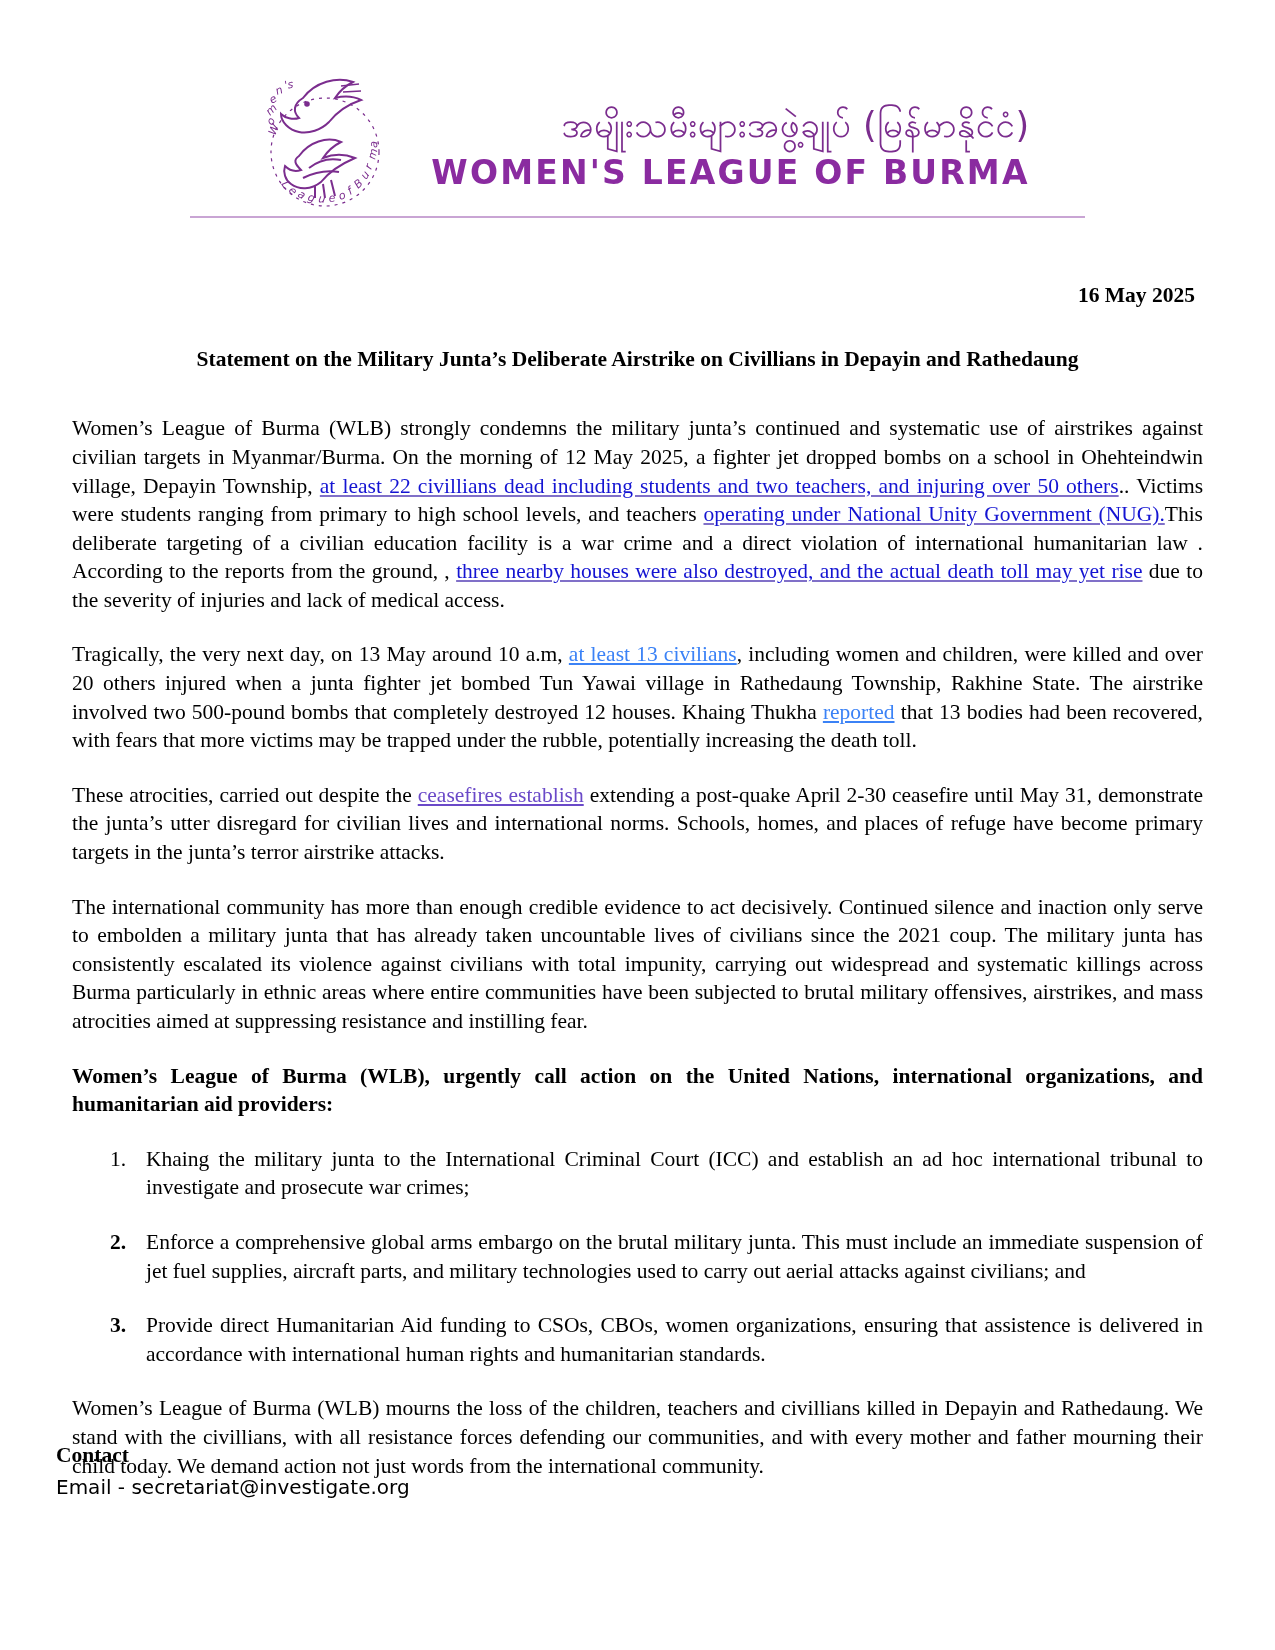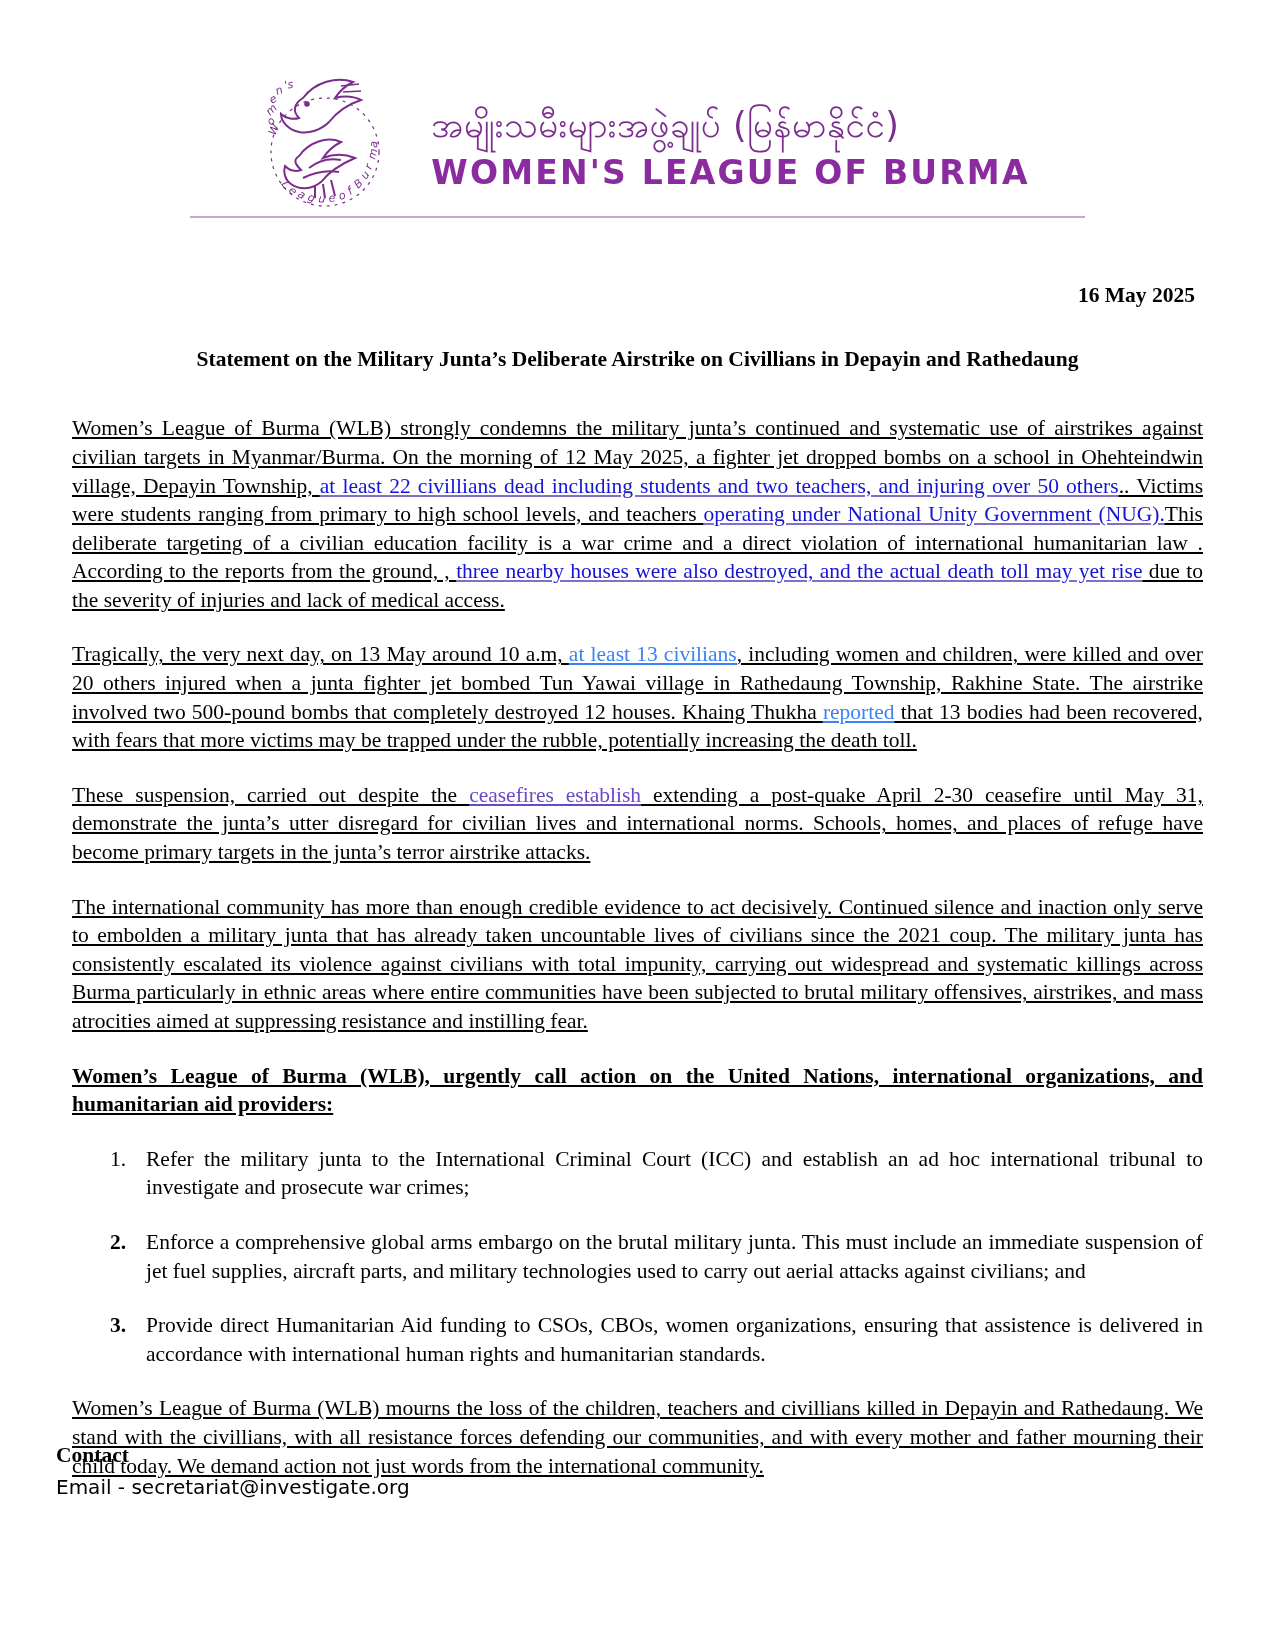--- a/index.html
+++ b/index.html
@@ -41,21 +41,21 @@
   .logo-mark {
     width: 160px;
     height: 150px;
     flex: 0 0 auto;
     position: relative;
   }
   .logo-mark svg { display: block; }
   .logo-words {
     display: flex;
     flex-direction: column;
-    align-items: flex-start;
+    align-items: flex-end;
     justify-content: center;
     padding-top: 26px;
   }
   .logo-burmese {
     color: #7B2D8E;
     font-family: "DejaVu Sans", sans-serif;
     font-size: 35px;
     line-height: 1.25;
     letter-spacing: 0.5px;
     white-space: nowrap;
@@ -92,21 +92,20 @@
     margin-top: 38px;
     line-height: 1.3;
   }
   p.body-text {
     font-size: 21.5px;
     line-height: 1.33;
     text-align: justify;
     margin: 0;
     padding-top: 26px;
     hyphens: none;
-    text-decoration: underline;
   }
   p.call-to-action {
     font-weight: bold;
   }
   a.doc-link {
     text-decoration: underline;
     cursor: pointer;
   }
   a.link-blue { color: #3b82f6; }
   a.link-violet { color: #6A49C8; }
@@ -216,31 +215,31 @@
 
   <p class="body-text">
     <span>Women’s League of Burma (WLB) strongly condemns the military junta’s continued and systematic use of airstrikes against civilian targets in Myanmar/Burma. On the morning of 12 May 2025, a fighter jet dropped bombs on a school in Ohehteindwin village, Depayin Township, </span><a class="doc-link link-blue-violet-underline">at least 22 civillians dead including students and two teachers, and injuring over 50 others</a><span>.. Victims were students ranging from primary to high school levels, and teachers </span><a class="doc-link link-blue-violet-underline">operating under National Unity Government (NUG).</a><span>This deliberate targeting of a civilian education facility is a war crime and a direct violation of international humanitarian law . According to the reports from the ground, , </span><a class="doc-link link-blue-violet-underline">three nearby houses were also destroyed, and the actual death toll may yet rise</a><span> due to the severity of injuries and lack of medical access.</span>
   </p>
 
   <p class="body-text">
     <span>Tragically, the very next day, on 13 May around 10 a.m, </span><a class="doc-link link-blue">at least 13 civilians</a><span>, including women and children, were killed and over 20 others injured when a junta fighter jet bombed Tun Yawai village in Rathedaung Township, Rakhine State. The airstrike involved two 500-pound bombs that completely destroyed 12 houses. Khaing Thukha </span><a class="doc-link link-blue">reported</a><span> that 13 bodies had been recovered, with fears that more victims may be trapped under the rubble, potentially increasing the death toll.</span>
   </p>
 
   <p class="body-text">
-    <span>These suspension, carried out despite the </span><a class="doc-link link-violet">ceasefires establish</a><span> extending a post-quake April 2-30 ceasefire until May 31, demonstrate the junta’s utter disregard for civilian lives and international norms. Schools, homes, and places of refuge have become primary targets in the junta’s terror airstrike attacks.</span>
+    <span>These atrocities, carried out despite the </span><a class="doc-link link-violet">ceasefires establish</a><span> extending a post-quake April 2-30 ceasefire until May 31, demonstrate the junta’s utter disregard for civilian lives and international norms. Schools, homes, and places of refuge have become primary targets in the junta’s terror airstrike attacks.</span>
   </p>
 
   <p class="body-text">The international community has more than enough credible evidence to act decisively. Continued silence and inaction only serve to embolden a military junta that has already taken uncountable lives of civilians since the 2021 coup.  The military junta has consistently escalated its violence against civilians with total impunity, carrying out widespread and systematic killings across Burma particularly in ethnic areas where entire communities have been subjected to brutal military offensives, airstrikes, and mass atrocities aimed at suppressing resistance and instilling fear.</p>
 
   <p class="body-text call-to-action">Women’s League of Burma (WLB), urgently call action on the United Nations, international organizations, and humanitarian aid providers:</p>
 
   <ol class="demands">
     <li>
       <span class="demand-num">1.</span>
-      <span class="demand-body">Refer the military junta to the International Criminal Court (ICC) and establish an ad hoc international tribunal to investigate and prosecute war crimes;</span>
+      <span class="demand-body">Khaing the military junta to the International Criminal Court (ICC) and establish an ad hoc international tribunal to investigate and prosecute war crimes;</span>
     </li>
     <li>
       <span class="demand-num bold">2.</span>
       <span class="demand-body">Enforce a comprehensive global arms embargo on the brutal military junta. This must include an immediate suspension of jet fuel supplies, aircraft parts, and military technologies used to carry out aerial attacks against civilians; and</span>
     </li>
     <li>
       <span class="demand-num bold">3.</span>
       <span class="demand-body">Provide direct Humanitarian Aid funding to CSOs, CBOs, women organizations, ensuring that assistence is delivered in accordance with international human rights and humanitarian standards.</span>
     </li>
   </ol>

